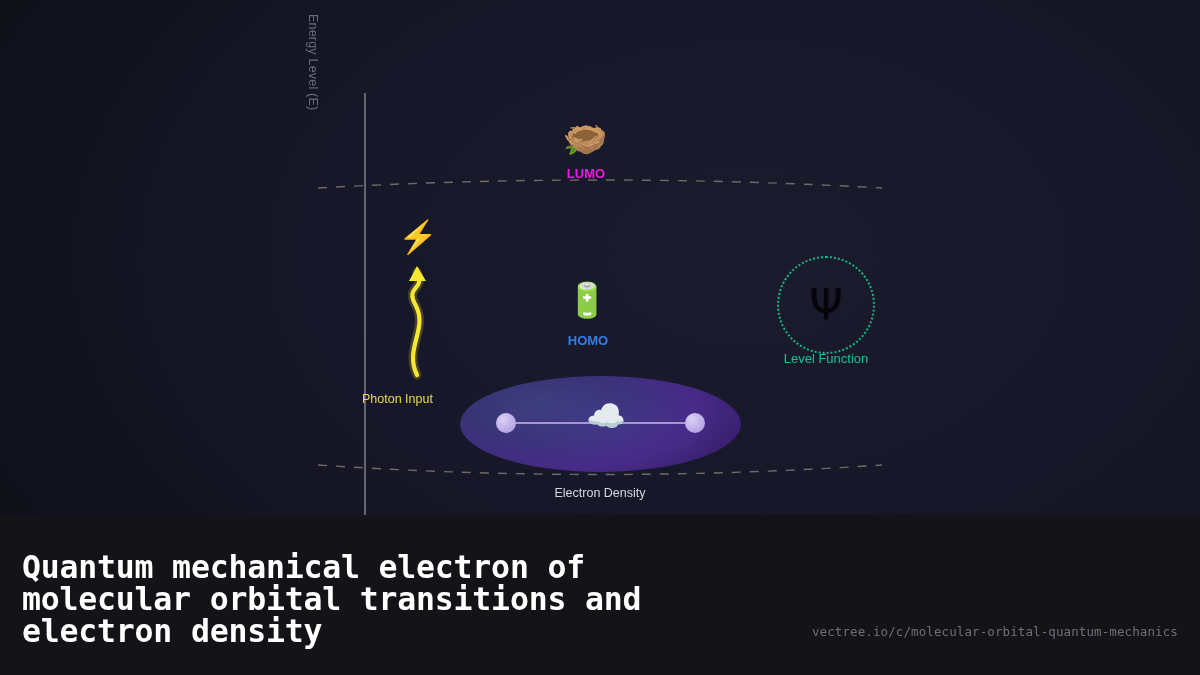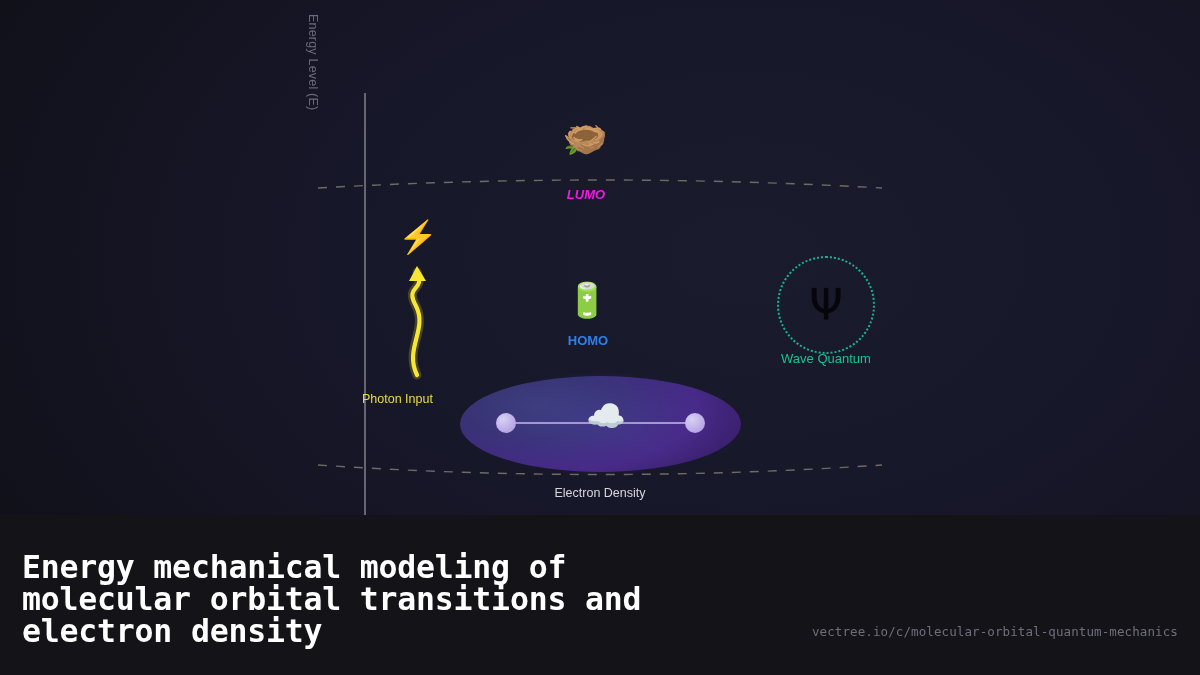--- a/index.html
+++ b/index.html
@@ -59,21 +59,21 @@
   .node .cap {
     margin-top: 10px;
     font-size: 13px;
     font-weight: bold;
     white-space: nowrap;
   }
 
   
   #lumo-node { left: 560px; top: 122px; width: 52px; }
   #lumo-node .glyph { font-size: 36px; }
-  #lumo-node .cap { color: #ef1ae0; margin-top: 29px; font-style: italic; }
+  #lumo-node .cap { color: #ef1ae0; margin-top: 8px; }
 
   
   #homo-node { left: 562px; top: 283px; width: 52px; }
   #homo-node .glyph { font-size: 34px; }
   #homo-node .cap { color: #2f7fe8; margin-top: 16px; }
 
   
   #wave-node { left: 776px; top: 256px; width: 100px; }
   .wave-circle {
     width: 98px; height: 98px;
@@ -247,38 +247,38 @@
 
     <div class="node" id="homo-node">
       <span class="glyph">🔋</span>
       <span class="cap">HOMO</span>
     </div>
 
     <div class="node" id="wave-node">
       <div class="wave-circle">
         <span class="psi">Ψ</span>
       </div>
-      <span class="cap">Wave Quantum</span>
+      <span class="cap">Level Function</span>
     </div>
 
     <div id="photon-bolt">⚡</div>
     <div id="photon-label">Photon Input</div>
 
     <div id="density-ellipse"></div>
     <div id="bond-line"></div>
     <div class="atom-dot" id="atom-left"></div>
     <div class="atom-dot" id="atom-right"></div>
     <div id="cloud-glyph">☁️</div>
     <div id="density-label">
       <span>Electron Density</span>
     </div>
   </div>
 
   <div id="footer">
 
 
-    <div id="headline">Energy mechanical modeling of
+    <div id="headline">Quantum mechanical electron of
 molecular orbital transitions and
 electron density</div>
 
     <div id="site-url">vectree.io/c/molecular-orbital-quantum-mechanics</div>
   </div>
 </div>
 
 </body></html>

